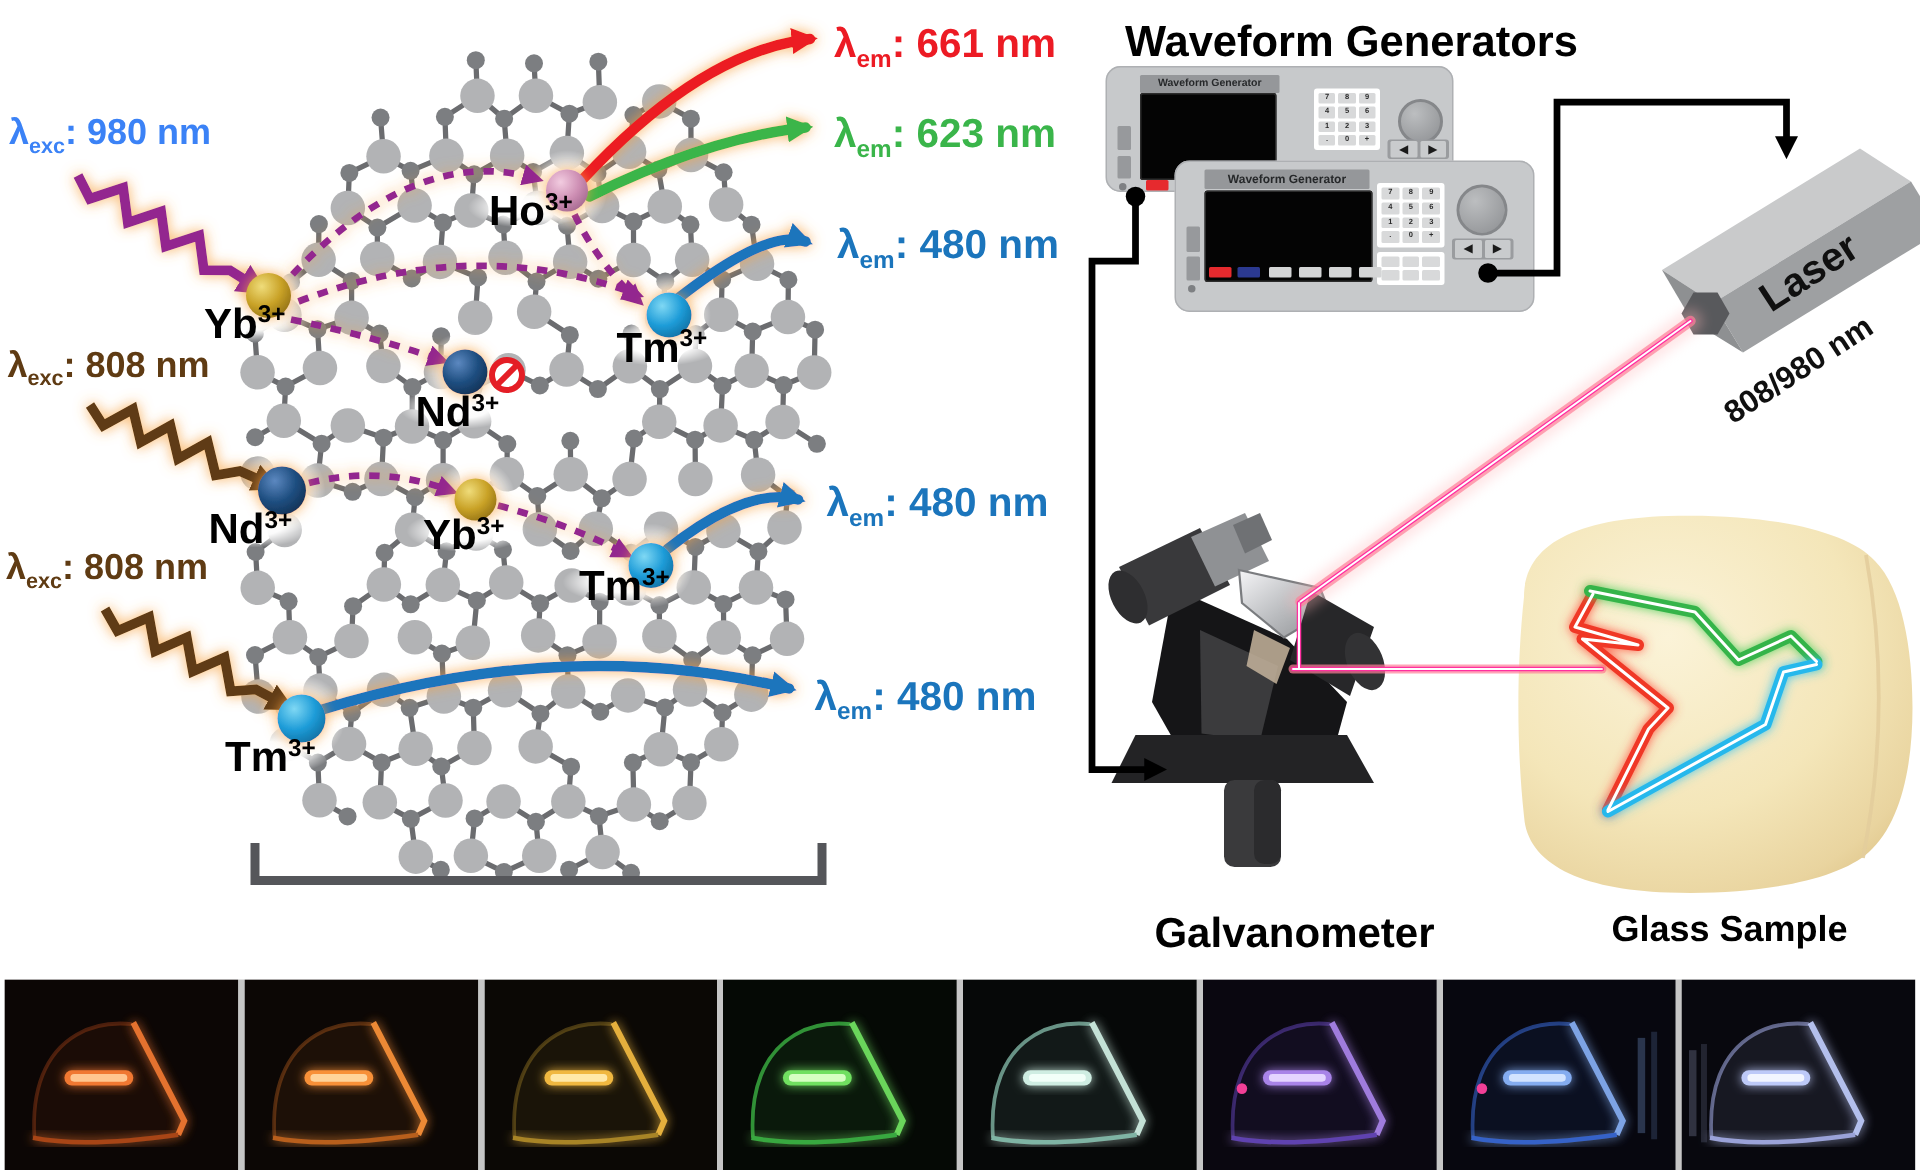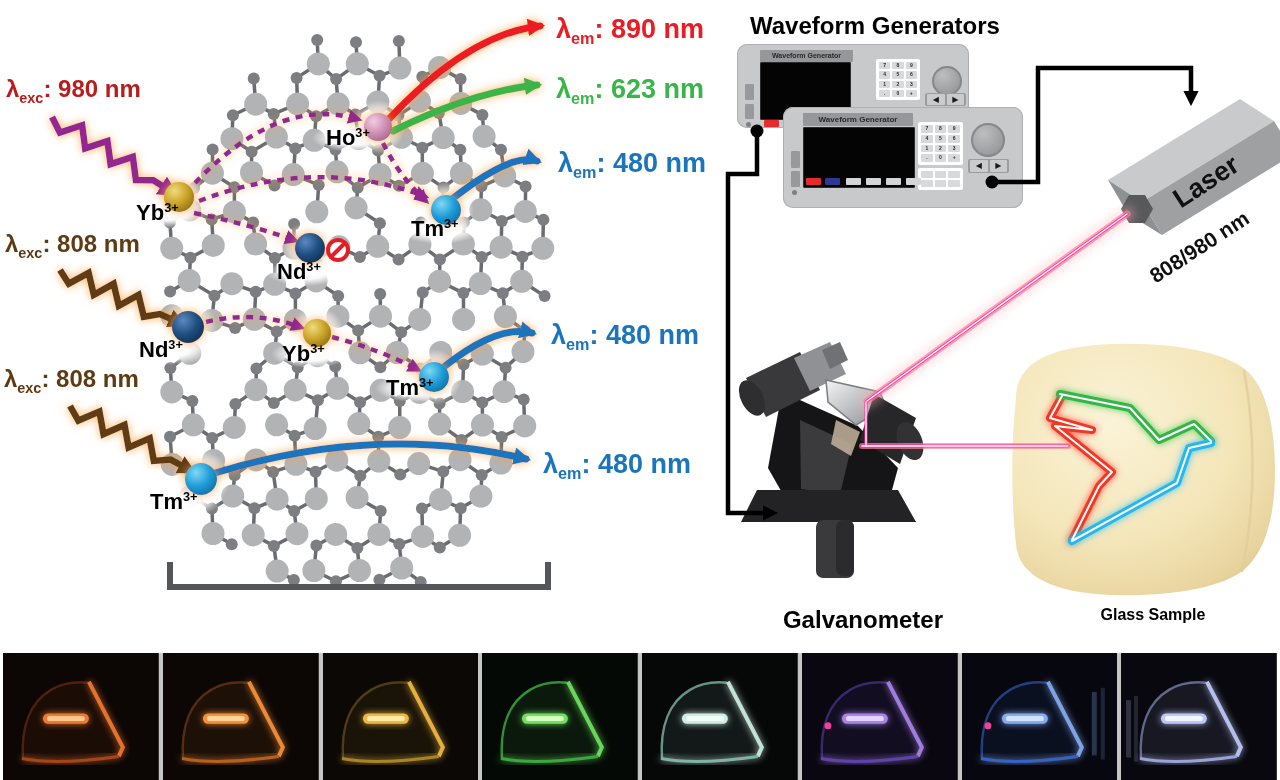--- a/index.html
+++ b/index.html
@@ -4,21 +4,21 @@
 <style>
   html,body{margin:0;padding:0;background:#fff;}
   .canvas{position:relative;width:1280px;height:780px;background:#fff;overflow:hidden;
           font-family:"Liberation Sans",sans-serif;}
   svg.layer{position:absolute;left:0;top:0;}
   .htm{position:absolute;left:0;top:0;width:1280px;height:780px;z-index:2;pointer-events:none;}
   .htm *{pointer-events:auto;}
   .lam-label{position:absolute;font-weight:bold;font-size:24px;white-space:nowrap;}
   .lam-label.em{font-size:27px;}
   .lam-label sub{font-size:60%;font-weight:bold;}
-  .ion-label{position:absolute;font-weight:bold;font-size:22px;color:#000;white-space:nowrap;}
+  .ion-label{position:absolute;font-weight:bold;font-size:28px;color:#000;white-space:nowrap;}
   .ion-label sup{font-size:58%;}
   .caption{position:absolute;font-weight:bold;color:#000;white-space:nowrap;}
   .rot{position:absolute;font-weight:bold;color:#101010;transform:rotate(-33deg);
        transform-origin:left center;white-space:nowrap;}
   
   .gen{position:absolute;background:#C7C9CB;border-radius:10px;box-shadow:inset 0 0 0 1px #AEB0B3;}
   .gen>div{position:absolute;}
   .g-title{background:#95979A;color:#26282A;font-weight:bold;text-align:center;overflow:hidden;border-radius:1px;}
   .g-screen{background:#040404;border-radius:2px;box-shadow:inset 0 0 0 1px #2C2C2C;}
   .g-sbtn{width:9px;background:#97999C;border-radius:1px;}
@@ -734,42 +734,42 @@
   <g stroke="#FFFFFF" stroke-width="2">
     <path d="M1062,396 L1050,418 L1092,430 L1055,426 L1112,472 L1099,486 L1072,540"></path>
     <path d="M1060,394 L1130,408 L1159,440 L1194,424 L1211,441"></path>
     <path d="M1072,541 L1177,483 L1189,448 L1211,443"></path>
   </g>
 </g>
 </svg>
 
 <div class="htm">
 
-  <div class="lam-label" style="left: 6px; top: 75px; color: #b91c1c;"><span>λ</span><sub>exc</sub><span>: 980 nm</span></div>
+  <div class="lam-label" style="left: 6px; top: 75px; color: #3b82f6;"><span>λ</span><sub>exc</sub><span>: 980 nm</span></div>
   <div class="lam-label" style="left: 5px; top: 230px; color: rgb(95, 59, 19);"><span>λ</span><sub>exc</sub><span>: 808 nm</span></div>
   <div class="lam-label" style="left: 4px; top: 365px; color: rgb(95, 59, 19);"><span>λ</span><sub>exc</sub><span>: 808 nm</span></div>
 
-  <div class="lam-label em" style="left: 556px; top: 14px; color: rgb(236, 27, 36);"><span>λ</span><sub>em</sub><span>: 890 nm</span></div>
+  <div class="lam-label em" style="left: 556px; top: 14px; color: rgb(236, 27, 36);"><span>λ</span><sub>em</sub><span>: 661 nm</span></div>
   <div class="lam-label em" style="left: 556px; top: 74px; color: rgb(58, 181, 74);"><span>λ</span><sub>em</sub><span>: 623 nm</span></div>
   <div class="lam-label em" style="left: 558px; top: 148px; color: rgb(27, 117, 188);"><span>λ</span><sub>em</sub><span>: 480 nm</span></div>
   <div class="lam-label em" style="left: 551px; top: 320px; color: rgb(27, 117, 188);"><span>λ</span><sub>em</sub><span>: 480 nm</span></div>
   <div class="lam-label em" style="left: 543px; top: 449px; color: rgb(27, 117, 188);"><span>λ</span><sub>em</sub><span>: 480 nm</span></div>
 
   <div class="ion-label" style="left:136px;top:200px"><span>Yb</span><sup>3+</sup></div>
   <div class="ion-label" style="left:326px;top:125px"><span>Ho</span><sup>3+</sup></div>
   <div class="ion-label" style="left:411px;top:216px"><span>Tm</span><sup>3+</sup></div>
   <div class="ion-label" style="left:277px;top:259px"><span>Nd</span><sup>3+</sup></div>
   <div class="ion-label" style="left:139px;top:337px"><span>Nd</span><sup>3+</sup></div>
   <div class="ion-label" style="left:282px;top:341px"><span>Yb</span><sup>3+</sup></div>
   <div class="ion-label" style="left:386px;top:375px"><span>Tm</span><sup>3+</sup></div>
   <div class="ion-label" style="left:150px;top:489px"><span>Tm</span><sup>3+</sup></div>
 
-  <div class="caption" style="left:750px;top:12px;font-size:24px">Waveform Generators</div>
-  <div class="caption" style="left:763px;top:606px;width:200px;text-align:center;font-size:24px">Galvanometer</div>
-  <div class="caption" style="left:1053px;top:606px;width:200px;text-align:center;font-size:16px">Glass Sample</div>
+  <div class="caption" style="left:750px;top:12px;font-size:29px">Waveform Generators</div>
+  <div class="caption" style="left:763px;top:606px;width:200px;text-align:center;font-size:28px">Galvanometer</div>
+  <div class="caption" style="left:1053px;top:606px;width:200px;text-align:center;font-size:24px">Glass Sample</div>
   <div class="rot" style="left:1176px;top:186px;font-size:27px">Laser</div>
   <div class="rot" style="left:1152px;top:266px;font-size:21px">808/980 nm</div>
 
   <div class="gen" style="left:737px;top:44px;width:232px;height:84px">
     <div class="g-title" style="left:23px;top:6px;width:93px;height:12px;font-size:7px;line-height:12px">Waveform Generator</div>
     <div class="g-screen" style="left:23px;top:18px;width:91px;height:58px"></div>
     <div class="g-sbtn" style="left:8px;top:40px;height:16px"></div>
     <div class="g-sbtn" style="left:8px;top:60px;height:15px"></div>
     <div class="g-sdot" style="left:9px;top:78px"></div>
     <div class="g-keypad" style="left:139px;top:15px;width:44px;height:41px">

